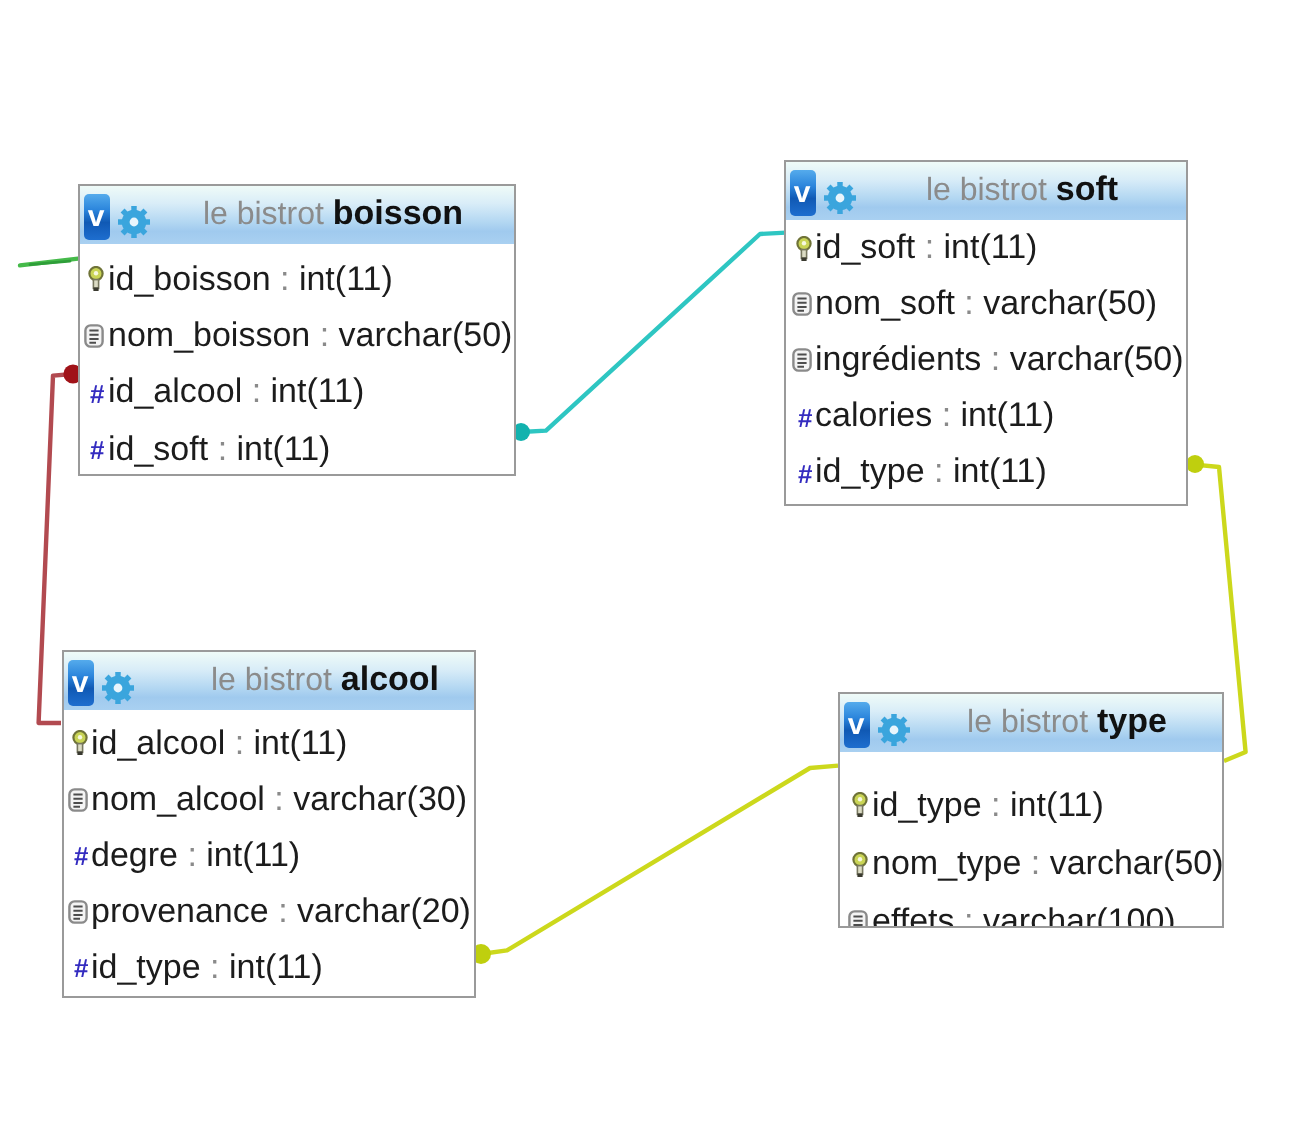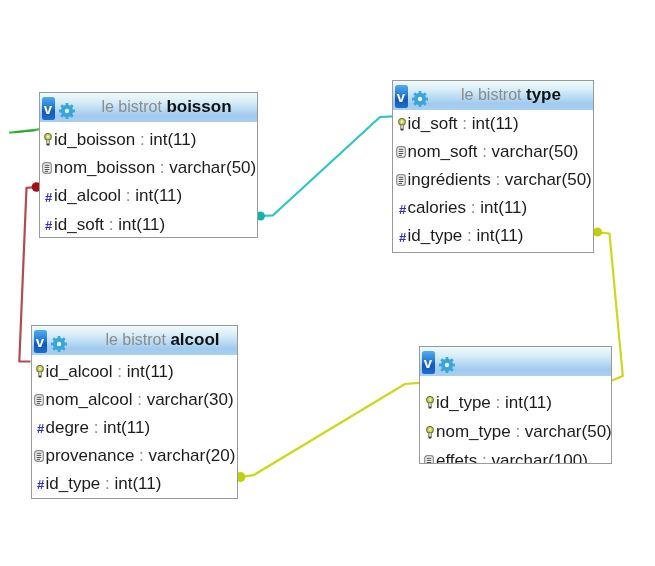--- a/index.html
+++ b/index.html
@@ -77,116 +77,117 @@
   </div>
 </div>
 
 <div class="tbl t2" style="left:392px;top:80px;width:202px;height:173px;">
   <div class="hdr">
     <div class="vbtn">v</div>
     <svg class="gear" width="16" height="16" viewBox="0 0 16 16">
         <path fill="#3aa5dd" d="M6.61 -0.08 L9.39 -0.08 L9.34 2.00 A6.15 6.15 0 0 1 11.29 2.81 L12.73 1.30 L14.70 3.27 L13.19 4.71 A6.15 6.15 0 0 1 14.00 6.66 L16.08 6.61 L16.08 9.39 L14.00 9.34 A6.15 6.15 0 0 1 13.19 11.29 L14.70 12.73 L12.73 14.70 L11.29 13.19 A6.15 6.15 0 0 1 9.34 14.00 L9.39 16.08 L6.61 16.08 L6.66 14.00 A6.15 6.15 0 0 1 4.71 13.19 L3.27 14.70 L1.30 12.73 L2.81 11.29 A6.15 6.15 0 0 1 2.00 9.34 L-0.08 9.39 L-0.08 6.61 L2.00 6.66 A6.15 6.15 0 0 1 2.81 4.71 L1.30 3.27 L3.27 1.30 L4.71 2.81 A6.15 6.15 0 0 1 6.66 2.00 Z"></path>
         <circle cx="8" cy="8" r="2.2" fill="#e8f5fc"></circle>
       </svg>
+    <div class="ttl">le bistrot <b>soft</b></div>
+  </div>
+  <div class="rows">
+  <div class="row"><span class="ic">
+          <svg width="8" height="13" viewBox="0 0 8 13">
+            <circle cx="4" cy="3.8" r="3.3" fill="#c9d455" stroke="#6f7338" stroke-width="1.1"></circle>
+            <circle cx="4" cy="3.6" r="1.1" fill="#f6f8e0"></circle>
+            <rect x="2.7" y="6.8" width="2.6" height="4.4" fill="#dcdcc5" stroke="#77775f" stroke-width="0.8"></rect>
+            <rect x="2.7" y="10.7" width="2.6" height="1.8" fill="#3a3a30"></rect>
+          </svg>
+        </span>id_soft<span class="c">&nbsp;:&nbsp;</span>int(11)</div>
+  <div class="row"><span class="ic">
+          <svg width="10" height="12" viewBox="0 0 10 12">
+            <rect x="0.7" y="0.7" width="8.6" height="10.6" rx="2.6" fill="#f4f4f4" stroke="#8a8a8a" stroke-width="1.2"></rect>
+            <path d="M2.7 3.3 H7.3 M2.7 5.4 H7.3 M2.7 7.5 H7.3 M2.7 9.4 H6" stroke="#4d4d4d" stroke-width="1"></path>
+          </svg>
+        </span>nom_soft<span class="c">&nbsp;:&nbsp;</span>varchar(50)</div>
+  <div class="row"><span class="ic">
+          <svg width="10" height="12" viewBox="0 0 10 12">
+            <rect x="0.7" y="0.7" width="8.6" height="10.6" rx="2.6" fill="#f4f4f4" stroke="#8a8a8a" stroke-width="1.2"></rect>
+            <path d="M2.7 3.3 H7.3 M2.7 5.4 H7.3 M2.7 7.5 H7.3 M2.7 9.4 H6" stroke="#4d4d4d" stroke-width="1"></path>
+          </svg>
+        </span>ingrédients<span class="c">&nbsp;:&nbsp;</span>varchar(50)</div>
+  <div class="row"><span class="ic">
+          <svg width="8" height="13" viewBox="0 0 8 13">
+            <text x="1" y="11.5" font-family="Liberation Sans" font-weight="bold" font-size="13" fill="#342cc0">#</text>
+          </svg>
+        </span>calories<span class="c">&nbsp;:&nbsp;</span>int(11)</div>
+  <div class="row"><span class="ic">
+          <svg width="8" height="13" viewBox="0 0 8 13">
+            <text x="1" y="11.5" font-family="Liberation Sans" font-weight="bold" font-size="13" fill="#342cc0">#</text>
+          </svg>
+        </span>id_type<span class="c">&nbsp;:&nbsp;</span>int(11)</div>
+  </div>
+</div>
+
+<div class="tbl t3" style="left:31px;top:325px;width:207px;height:174px;">
+  <div class="hdr">
+    <div class="vbtn">v</div>
+    <svg class="gear" width="16" height="16" viewBox="0 0 16 16">
+        <path fill="#3aa5dd" d="M6.61 -0.08 L9.39 -0.08 L9.34 2.00 A6.15 6.15 0 0 1 11.29 2.81 L12.73 1.30 L14.70 3.27 L13.19 4.71 A6.15 6.15 0 0 1 14.00 6.66 L16.08 6.61 L16.08 9.39 L14.00 9.34 A6.15 6.15 0 0 1 13.19 11.29 L14.70 12.73 L12.73 14.70 L11.29 13.19 A6.15 6.15 0 0 1 9.34 14.00 L9.39 16.08 L6.61 16.08 L6.66 14.00 A6.15 6.15 0 0 1 4.71 13.19 L3.27 14.70 L1.30 12.73 L2.81 11.29 A6.15 6.15 0 0 1 2.00 9.34 L-0.08 9.39 L-0.08 6.61 L2.00 6.66 A6.15 6.15 0 0 1 2.81 4.71 L1.30 3.27 L3.27 1.30 L4.71 2.81 A6.15 6.15 0 0 1 6.66 2.00 Z"></path>
+        <circle cx="8" cy="8" r="2.2" fill="#e8f5fc"></circle>
+      </svg>
+    <div class="ttl">le bistrot <b>alcool</b></div>
+  </div>
+  <div class="rows">
+  <div class="row"><span class="ic">
+          <svg width="8" height="13" viewBox="0 0 8 13">
+            <circle cx="4" cy="3.8" r="3.3" fill="#c9d455" stroke="#6f7338" stroke-width="1.1"></circle>
+            <circle cx="4" cy="3.6" r="1.1" fill="#f6f8e0"></circle>
+            <rect x="2.7" y="6.8" width="2.6" height="4.4" fill="#dcdcc5" stroke="#77775f" stroke-width="0.8"></rect>
+            <rect x="2.7" y="10.7" width="2.6" height="1.8" fill="#3a3a30"></rect>
+          </svg>
+        </span>id_alcool<span class="c">&nbsp;:&nbsp;</span>int(11)</div>
+  <div class="row"><span class="ic">
+          <svg width="10" height="12" viewBox="0 0 10 12">
+            <rect x="0.7" y="0.7" width="8.6" height="10.6" rx="2.6" fill="#f4f4f4" stroke="#8a8a8a" stroke-width="1.2"></rect>
+            <path d="M2.7 3.3 H7.3 M2.7 5.4 H7.3 M2.7 7.5 H7.3 M2.7 9.4 H6" stroke="#4d4d4d" stroke-width="1"></path>
+          </svg>
+        </span>nom_alcool<span class="c">&nbsp;:&nbsp;</span>varchar(30)</div>
+  <div class="row"><span class="ic">
+          <svg width="8" height="13" viewBox="0 0 8 13">
+            <text x="1" y="11.5" font-family="Liberation Sans" font-weight="bold" font-size="13" fill="#342cc0">#</text>
+          </svg>
+        </span>degre<span class="c">&nbsp;:&nbsp;</span>int(11)</div>
+  <div class="row"><span class="ic">
+          <svg width="10" height="12" viewBox="0 0 10 12">
+            <rect x="0.7" y="0.7" width="8.6" height="10.6" rx="2.6" fill="#f4f4f4" stroke="#8a8a8a" stroke-width="1.2"></rect>
+            <path d="M2.7 3.3 H7.3 M2.7 5.4 H7.3 M2.7 7.5 H7.3 M2.7 9.4 H6" stroke="#4d4d4d" stroke-width="1"></path>
+          </svg>
+        </span>provenance<span class="c">&nbsp;:&nbsp;</span>varchar(20)</div>
+  <div class="row"><span class="ic">
+          <svg width="8" height="13" viewBox="0 0 8 13">
+            <text x="1" y="11.5" font-family="Liberation Sans" font-weight="bold" font-size="13" fill="#342cc0">#</text>
+          </svg>
+        </span>id_type<span class="c">&nbsp;:&nbsp;</span>int(11)</div>
+  </div>
+</div>
+
+<div class="tbl t4" style="left:419px;top:346px;width:193px;height:118px;">
+  <div class="hdr">
+    <div class="vbtn">v</div>
+    <svg class="gear" width="16" height="16" viewBox="0 0 16 16">
+        <path fill="#3aa5dd" d="M6.61 -0.08 L9.39 -0.08 L9.34 2.00 A6.15 6.15 0 0 1 11.29 2.81 L12.73 1.30 L14.70 3.27 L13.19 4.71 A6.15 6.15 0 0 1 14.00 6.66 L16.08 6.61 L16.08 9.39 L14.00 9.34 A6.15 6.15 0 0 1 13.19 11.29 L14.70 12.73 L12.73 14.70 L11.29 13.19 A6.15 6.15 0 0 1 9.34 14.00 L9.39 16.08 L6.61 16.08 L6.66 14.00 A6.15 6.15 0 0 1 4.71 13.19 L3.27 14.70 L1.30 12.73 L2.81 11.29 A6.15 6.15 0 0 1 2.00 9.34 L-0.08 9.39 L-0.08 6.61 L2.00 6.66 A6.15 6.15 0 0 1 2.81 4.71 L1.30 3.27 L3.27 1.30 L4.71 2.81 A6.15 6.15 0 0 1 6.66 2.00 Z"></path>
+        <circle cx="8" cy="8" r="2.2" fill="#e8f5fc"></circle>
+      </svg>
     <div class="ttl">le bistrot <b>type</b></div>
   </div>
   <div class="rows">
   <div class="row"><span class="ic">
           <svg width="8" height="13" viewBox="0 0 8 13">
             <circle cx="4" cy="3.8" r="3.3" fill="#c9d455" stroke="#6f7338" stroke-width="1.1"></circle>
             <circle cx="4" cy="3.6" r="1.1" fill="#f6f8e0"></circle>
             <rect x="2.7" y="6.8" width="2.6" height="4.4" fill="#dcdcc5" stroke="#77775f" stroke-width="0.8"></rect>
             <rect x="2.7" y="10.7" width="2.6" height="1.8" fill="#3a3a30"></rect>
           </svg>
-        </span>id_soft<span class="c">&nbsp;:&nbsp;</span>int(11)</div>
-  <div class="row"><span class="ic">
-          <svg width="10" height="12" viewBox="0 0 10 12">
-            <rect x="0.7" y="0.7" width="8.6" height="10.6" rx="2.6" fill="#f4f4f4" stroke="#8a8a8a" stroke-width="1.2"></rect>
-            <path d="M2.7 3.3 H7.3 M2.7 5.4 H7.3 M2.7 7.5 H7.3 M2.7 9.4 H6" stroke="#4d4d4d" stroke-width="1"></path>
-          </svg>
-        </span>nom_soft<span class="c">&nbsp;:&nbsp;</span>varchar(50)</div>
-  <div class="row"><span class="ic">
-          <svg width="10" height="12" viewBox="0 0 10 12">
-            <rect x="0.7" y="0.7" width="8.6" height="10.6" rx="2.6" fill="#f4f4f4" stroke="#8a8a8a" stroke-width="1.2"></rect>
-            <path d="M2.7 3.3 H7.3 M2.7 5.4 H7.3 M2.7 7.5 H7.3 M2.7 9.4 H6" stroke="#4d4d4d" stroke-width="1"></path>
-          </svg>
-        </span>ingrédients<span class="c">&nbsp;:&nbsp;</span>varchar(50)</div>
-  <div class="row"><span class="ic">
-          <svg width="8" height="13" viewBox="0 0 8 13">
-            <text x="1" y="11.5" font-family="Liberation Sans" font-weight="bold" font-size="13" fill="#342cc0">#</text>
-          </svg>
-        </span>calories<span class="c">&nbsp;:&nbsp;</span>int(11)</div>
-  <div class="row"><span class="ic">
-          <svg width="8" height="13" viewBox="0 0 8 13">
-            <text x="1" y="11.5" font-family="Liberation Sans" font-weight="bold" font-size="13" fill="#342cc0">#</text>
-          </svg>
         </span>id_type<span class="c">&nbsp;:&nbsp;</span>int(11)</div>
-  </div>
-</div>
-
-<div class="tbl t3" style="left:31px;top:325px;width:207px;height:174px;">
-  <div class="hdr">
-    <div class="vbtn">v</div>
-    <svg class="gear" width="16" height="16" viewBox="0 0 16 16">
-        <path fill="#3aa5dd" d="M6.61 -0.08 L9.39 -0.08 L9.34 2.00 A6.15 6.15 0 0 1 11.29 2.81 L12.73 1.30 L14.70 3.27 L13.19 4.71 A6.15 6.15 0 0 1 14.00 6.66 L16.08 6.61 L16.08 9.39 L14.00 9.34 A6.15 6.15 0 0 1 13.19 11.29 L14.70 12.73 L12.73 14.70 L11.29 13.19 A6.15 6.15 0 0 1 9.34 14.00 L9.39 16.08 L6.61 16.08 L6.66 14.00 A6.15 6.15 0 0 1 4.71 13.19 L3.27 14.70 L1.30 12.73 L2.81 11.29 A6.15 6.15 0 0 1 2.00 9.34 L-0.08 9.39 L-0.08 6.61 L2.00 6.66 A6.15 6.15 0 0 1 2.81 4.71 L1.30 3.27 L3.27 1.30 L4.71 2.81 A6.15 6.15 0 0 1 6.66 2.00 Z"></path>
-        <circle cx="8" cy="8" r="2.2" fill="#e8f5fc"></circle>
-      </svg>
-    <div class="ttl">le bistrot <b>alcool</b></div>
-  </div>
-  <div class="rows">
-  <div class="row"><span class="ic">
-          <svg width="8" height="13" viewBox="0 0 8 13">
-            <circle cx="4" cy="3.8" r="3.3" fill="#c9d455" stroke="#6f7338" stroke-width="1.1"></circle>
-            <circle cx="4" cy="3.6" r="1.1" fill="#f6f8e0"></circle>
-            <rect x="2.7" y="6.8" width="2.6" height="4.4" fill="#dcdcc5" stroke="#77775f" stroke-width="0.8"></rect>
-            <rect x="2.7" y="10.7" width="2.6" height="1.8" fill="#3a3a30"></rect>
-          </svg>
-        </span>id_alcool<span class="c">&nbsp;:&nbsp;</span>int(11)</div>
-  <div class="row"><span class="ic">
-          <svg width="10" height="12" viewBox="0 0 10 12">
-            <rect x="0.7" y="0.7" width="8.6" height="10.6" rx="2.6" fill="#f4f4f4" stroke="#8a8a8a" stroke-width="1.2"></rect>
-            <path d="M2.7 3.3 H7.3 M2.7 5.4 H7.3 M2.7 7.5 H7.3 M2.7 9.4 H6" stroke="#4d4d4d" stroke-width="1"></path>
-          </svg>
-        </span>nom_alcool<span class="c">&nbsp;:&nbsp;</span>varchar(30)</div>
-  <div class="row"><span class="ic">
-          <svg width="8" height="13" viewBox="0 0 8 13">
-            <text x="1" y="11.5" font-family="Liberation Sans" font-weight="bold" font-size="13" fill="#342cc0">#</text>
-          </svg>
-        </span>degre<span class="c">&nbsp;:&nbsp;</span>int(11)</div>
-  <div class="row"><span class="ic">
-          <svg width="10" height="12" viewBox="0 0 10 12">
-            <rect x="0.7" y="0.7" width="8.6" height="10.6" rx="2.6" fill="#f4f4f4" stroke="#8a8a8a" stroke-width="1.2"></rect>
-            <path d="M2.7 3.3 H7.3 M2.7 5.4 H7.3 M2.7 7.5 H7.3 M2.7 9.4 H6" stroke="#4d4d4d" stroke-width="1"></path>
-          </svg>
-        </span>provenance<span class="c">&nbsp;:&nbsp;</span>varchar(20)</div>
-  <div class="row"><span class="ic">
-          <svg width="8" height="13" viewBox="0 0 8 13">
-            <text x="1" y="11.5" font-family="Liberation Sans" font-weight="bold" font-size="13" fill="#342cc0">#</text>
-          </svg>
-        </span>id_type<span class="c">&nbsp;:&nbsp;</span>int(11)</div>
-  </div>
-</div>
-
-<div class="tbl t4" style="left:419px;top:346px;width:193px;height:118px;">
-  <div class="hdr">
-    <div class="vbtn">v</div>
-    <svg class="gear" width="16" height="16" viewBox="0 0 16 16">
-        <path fill="#3aa5dd" d="M6.61 -0.08 L9.39 -0.08 L9.34 2.00 A6.15 6.15 0 0 1 11.29 2.81 L12.73 1.30 L14.70 3.27 L13.19 4.71 A6.15 6.15 0 0 1 14.00 6.66 L16.08 6.61 L16.08 9.39 L14.00 9.34 A6.15 6.15 0 0 1 13.19 11.29 L14.70 12.73 L12.73 14.70 L11.29 13.19 A6.15 6.15 0 0 1 9.34 14.00 L9.39 16.08 L6.61 16.08 L6.66 14.00 A6.15 6.15 0 0 1 4.71 13.19 L3.27 14.70 L1.30 12.73 L2.81 11.29 A6.15 6.15 0 0 1 2.00 9.34 L-0.08 9.39 L-0.08 6.61 L2.00 6.66 A6.15 6.15 0 0 1 2.81 4.71 L1.30 3.27 L3.27 1.30 L4.71 2.81 A6.15 6.15 0 0 1 6.66 2.00 Z"></path>
-        <circle cx="8" cy="8" r="2.2" fill="#e8f5fc"></circle>
-      </svg>
-  </div>
-  <div class="rows">
-  <div class="row"><span class="ic">
-          <svg width="8" height="13" viewBox="0 0 8 13">
-            <circle cx="4" cy="3.8" r="3.3" fill="#c9d455" stroke="#6f7338" stroke-width="1.1"></circle>
-            <circle cx="4" cy="3.6" r="1.1" fill="#f6f8e0"></circle>
-            <rect x="2.7" y="6.8" width="2.6" height="4.4" fill="#dcdcc5" stroke="#77775f" stroke-width="0.8"></rect>
-            <rect x="2.7" y="10.7" width="2.6" height="1.8" fill="#3a3a30"></rect>
-          </svg>
-        </span>id_type<span class="c">&nbsp;:&nbsp;</span>int(11)</div>
   <div class="row"><span class="ic">
           <svg width="8" height="13" viewBox="0 0 8 13">
             <circle cx="4" cy="3.8" r="3.3" fill="#c9d455" stroke="#6f7338" stroke-width="1.1"></circle>
             <circle cx="4" cy="3.6" r="1.1" fill="#f6f8e0"></circle>
             <rect x="2.7" y="6.8" width="2.6" height="4.4" fill="#dcdcc5" stroke="#77775f" stroke-width="0.8"></rect>
             <rect x="2.7" y="10.7" width="2.6" height="1.8" fill="#3a3a30"></rect>
           </svg>
         </span>nom_type<span class="c">&nbsp;:&nbsp;</span>varchar(50)</div>
   <div class="row"><span class="ic">
           <svg width="10" height="12" viewBox="0 0 10 12">

